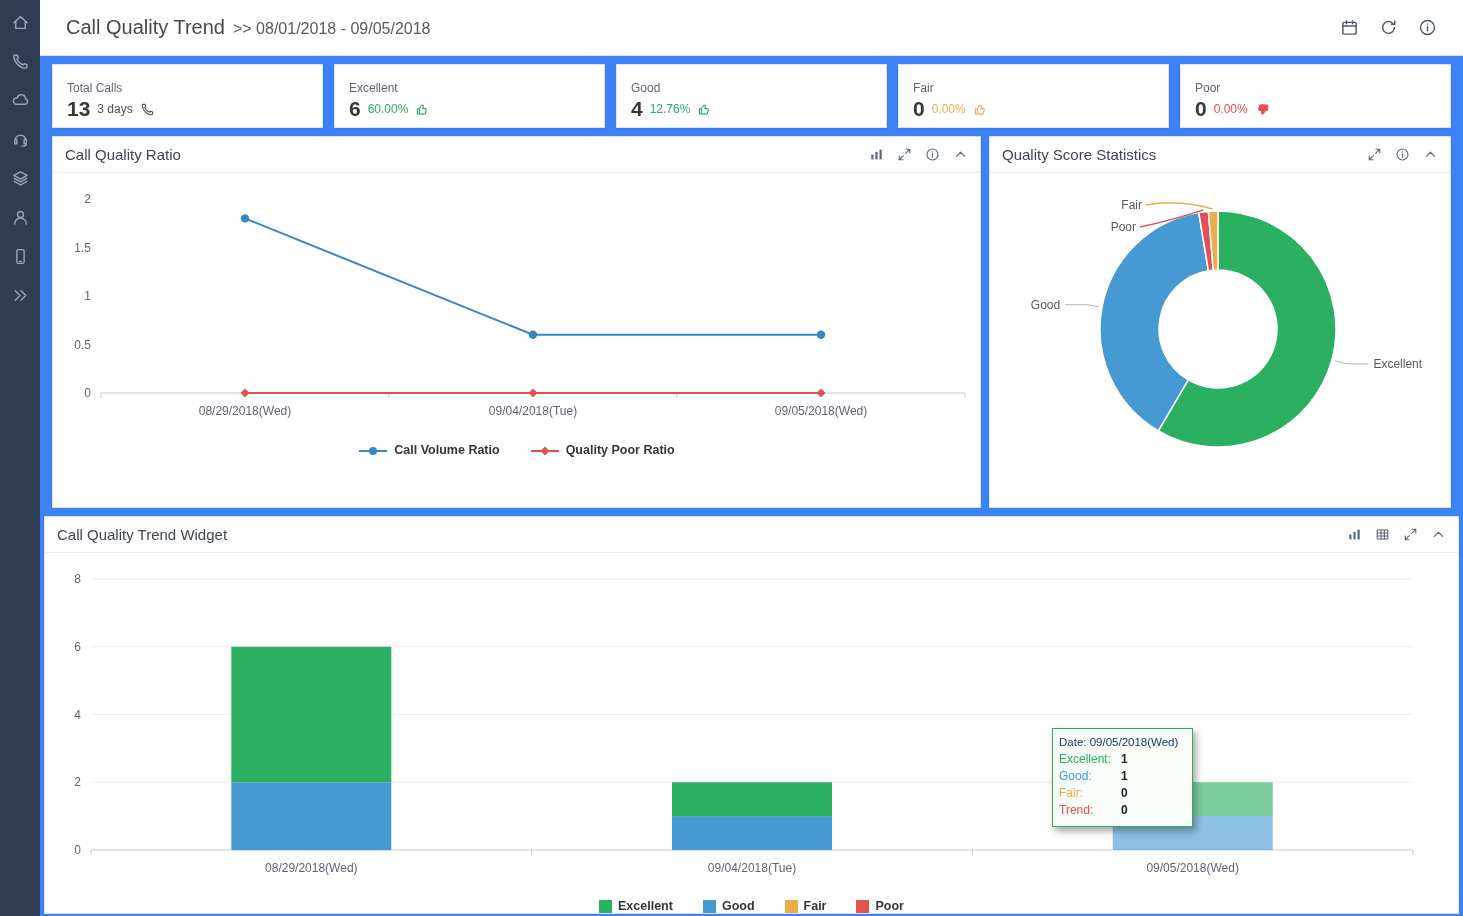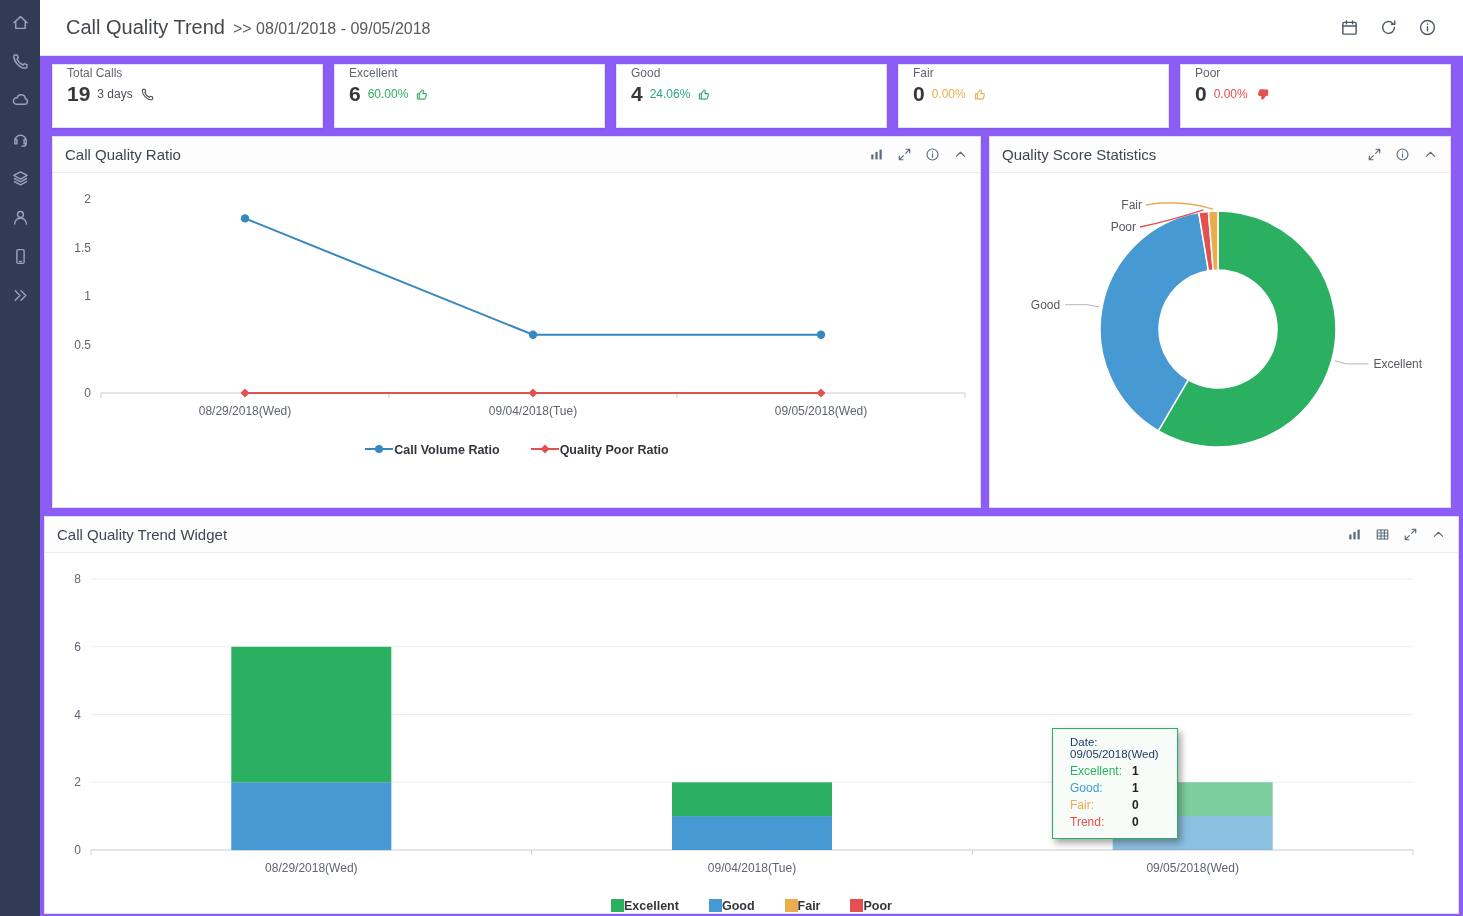--- a/index.html
+++ b/index.html
@@ -1,53 +1,53 @@
 <!DOCTYPE html>
 <html><head>
 <meta charset="utf-8">
 <style>
   *{box-sizing:border-box;margin:0;padding:0}
   html,body{width:1463px;height:916px}
   body{font-family:"Liberation Sans",sans-serif;background:#e9ebee;overflow:hidden}
   .app{display:flex;width:100%;height:100%}
   .sidebar{width:40px;background:#303c54;display:flex;flex-direction:column;align-items:center;padding-top:10px;gap:15px;flex-shrink:0}
   .sb-item{width:26px;height:24px;display:flex;align-items:center;justify-content:center;color:#98a4b8;cursor:pointer}
-  .main{flex:1;display:flex;flex-direction:column;background:#8b5cf6;min-width:0}
+  .main{flex:1;display:flex;flex-direction:column;background:#3b82f6;min-width:0}
   .topbar{height:56px;background:#fff;border-bottom:1px solid #e4e4e4;display:flex;align-items:center;justify-content:space-between;padding:0 26px;flex-shrink:0}
   .title-group{display:flex;align-items:baseline}
   .page-title{font-size:20px;color:#45494e}
   .date-range{font-size:16px;color:#5a5a5a;margin-left:8px}
   .topbar-icons{display:flex;gap:20px;color:#4d5866;align-items:center}
   .tb-icn{display:inline-flex;cursor:pointer}
   .stats-row{display:flex;gap:11px;margin:8px 12px;height:64px;flex-shrink:0}
-  .stat-card{flex:1;background:#fff;border:1px solid #e3e3e3;box-shadow:0 1px 2px rgba(0,0,0,.05);padding:1px 14px;min-width:0}
+  .stat-card{flex:1;background:#fff;border:1px solid #e3e3e3;box-shadow:0 1px 2px rgba(0,0,0,.05);padding:16px 14px;min-width:0}
   .stat-label{font-size:12px;color:#5f6470}
   .stat-line{display:flex;align-items:center;gap:7px;margin-top:2px}
   .stat-value{font-size:21px;font-weight:bold;color:#35393e}
   .stat-sub{font-size:12px}
   .stat-icn{display:inline-flex}
   .panels-row{display:flex;gap:8px;margin:0 12px 8px;height:372px;flex-shrink:0}
   .panel{background:#fff;border:1px solid #dfe1e4}
   .panel-line{width:929px;flex-shrink:0}
   .panel-donut{flex:1;min-width:0}
   .panel-header{height:36px;display:flex;align-items:center;justify-content:space-between;padding:0 12px;border-bottom:1px solid #ededed;background:#fdfdfd}
   .panel-title{font-size:15px;color:#3f4651}
   .panel-actions{display:flex;gap:13px;color:#5d6c7b;align-items:center}
   .pa-icn{display:inline-flex;cursor:pointer}
   .panel-body{padding-top:6px}
   .panel-bars{margin:0 4px 8px;height:424px;position:relative}
   .panel-body-bars{padding-top:4px;position:relative}
   .chart-legend{display:flex;justify-content:center;gap:30px;align-items:center;margin-top:8px}
-  .legend-item{display:flex;align-items:flex-start;font-size:12.5px;font-weight:bold;color:#32363b;cursor:pointer}
+  .legend-item{display:flex;align-items:flex-end;gap:6px;font-size:12.5px;font-weight:bold;color:#32363b;cursor:pointer}
   .lg-sq{width:13px;height:13px;display:inline-block}
   .ax{font-size:12px;fill:#5f6470}
   .axline{stroke:#c9ccd0;stroke-width:1}
   .grid{stroke:#ebedef;stroke-width:1}
   .donut-label{font-size:12px;fill:#555a60}
-  .bar-tooltip{position:absolute;left:1007px;top:211px;width:126px;background:#f7fcf8;border:1px solid #2bb062;box-shadow:3px 4px 7px rgba(50,50,50,.45);padding:7px 17px;font-size:12px;z-index:5}
+  .bar-tooltip{position:absolute;left:1007px;top:211px;width:141px;background:#f7fcf8;border:1px solid #2bb062;box-shadow:3px 4px 7px rgba(50,50,50,.45);padding:7px 6px;font-size:12px;z-index:5}
   .tt-title{color:#1e3a66;margin-bottom:3px;font-size:11.5px}
   .tt-row{display:grid;grid-template-columns:62px 1fr;line-height:17px}
   .tt-val{font-weight:bold;color:#222}
 </style>
 </head>
 <body>
 
 <div class="app">
   <aside class="sidebar" id="sidebar">
       <div class="sb-item">
@@ -118,21 +118,21 @@
               <path d="M10 9.2 v4.3 M10 6.4 v.2"></path>
             </svg>
           </span>
         </div>
     </header>
 
     <div class="stats-row" id="stats-row">
         <div class="stat-card">
           <div class="stat-label">Total Calls</div>
           <div class="stat-line">
-            <span class="stat-value">19</span>
+            <span class="stat-value">13</span>
             <span class="stat-sub" style="color:#4c5058">3 days</span>
             <span class="stat-icn" style="color:#4c5058">
               <svg viewBox="0 0 20 20" width="15" height="15" fill="none" stroke="currentColor" stroke-width="1.5" stroke-linecap="round" stroke-linejoin="round">
                 <path d="M4.2 3.2 C3.4 3.2 3 3.8 3 4.6 C3.2 10.8 9.2 16.8 15.4 17 C16.2 17 16.8 16.6 16.8 15.8 V13.4 L13.9 12.3 L12.6 13.7 C10.4 12.8 7.2 9.6 6.3 7.4 L7.7 6.1 L6.6 3.2 Z"></path>
               </svg>
             </span>
           </div>
         </div>
         <div class="stat-card">
           <div class="stat-label">Excellent</div>
@@ -143,21 +143,21 @@
               <svg viewBox="0 0 20 20" width="15" height="15" fill="none" stroke="currentColor" stroke-width="1.5" stroke-linecap="round" stroke-linejoin="round">
                 <path d="M3.2 9 h2.5 v7 H3.2 Z M5.7 15 l1 .8 c.3 .2 .6 .3 1 .3 h4.6 c.8 0 1.4 -.5 1.6 -1.2 l1.2 -4.2 c.3 -1 -.4 -1.9 -1.4 -1.9 h-3.2 l.6 -3.2 c.15 -.9 -.5 -1.6 -1.3 -1.6 -.4 0 -.8 .2 -1 .6 L5.7 9"></path>
               </svg>
             </span>
           </div>
         </div>
         <div class="stat-card">
           <div class="stat-label">Good</div>
           <div class="stat-line">
             <span class="stat-value">4</span>
-            <span class="stat-sub" style="color:#2aa87c">24.06%</span>
+            <span class="stat-sub" style="color:#2aa87c">12.76%</span>
             <span class="stat-icn" style="color:#2aa87c">
               <svg viewBox="0 0 20 20" width="15" height="15" fill="none" stroke="currentColor" stroke-width="1.5" stroke-linecap="round" stroke-linejoin="round">
                 <path d="M3.2 9 h2.5 v7 H3.2 Z M5.7 15 l1 .8 c.3 .2 .6 .3 1 .3 h4.6 c.8 0 1.4 -.5 1.6 -1.2 l1.2 -4.2 c.3 -1 -.4 -1.9 -1.4 -1.9 h-3.2 l.6 -3.2 c.15 -.9 -.5 -1.6 -1.3 -1.6 -.4 0 -.8 .2 -1 .6 L5.7 9"></path>
               </svg>
             </span>
           </div>
         </div>
         <div class="stat-card">
           <div class="stat-label">Fair</div>
           <div class="stat-line">

